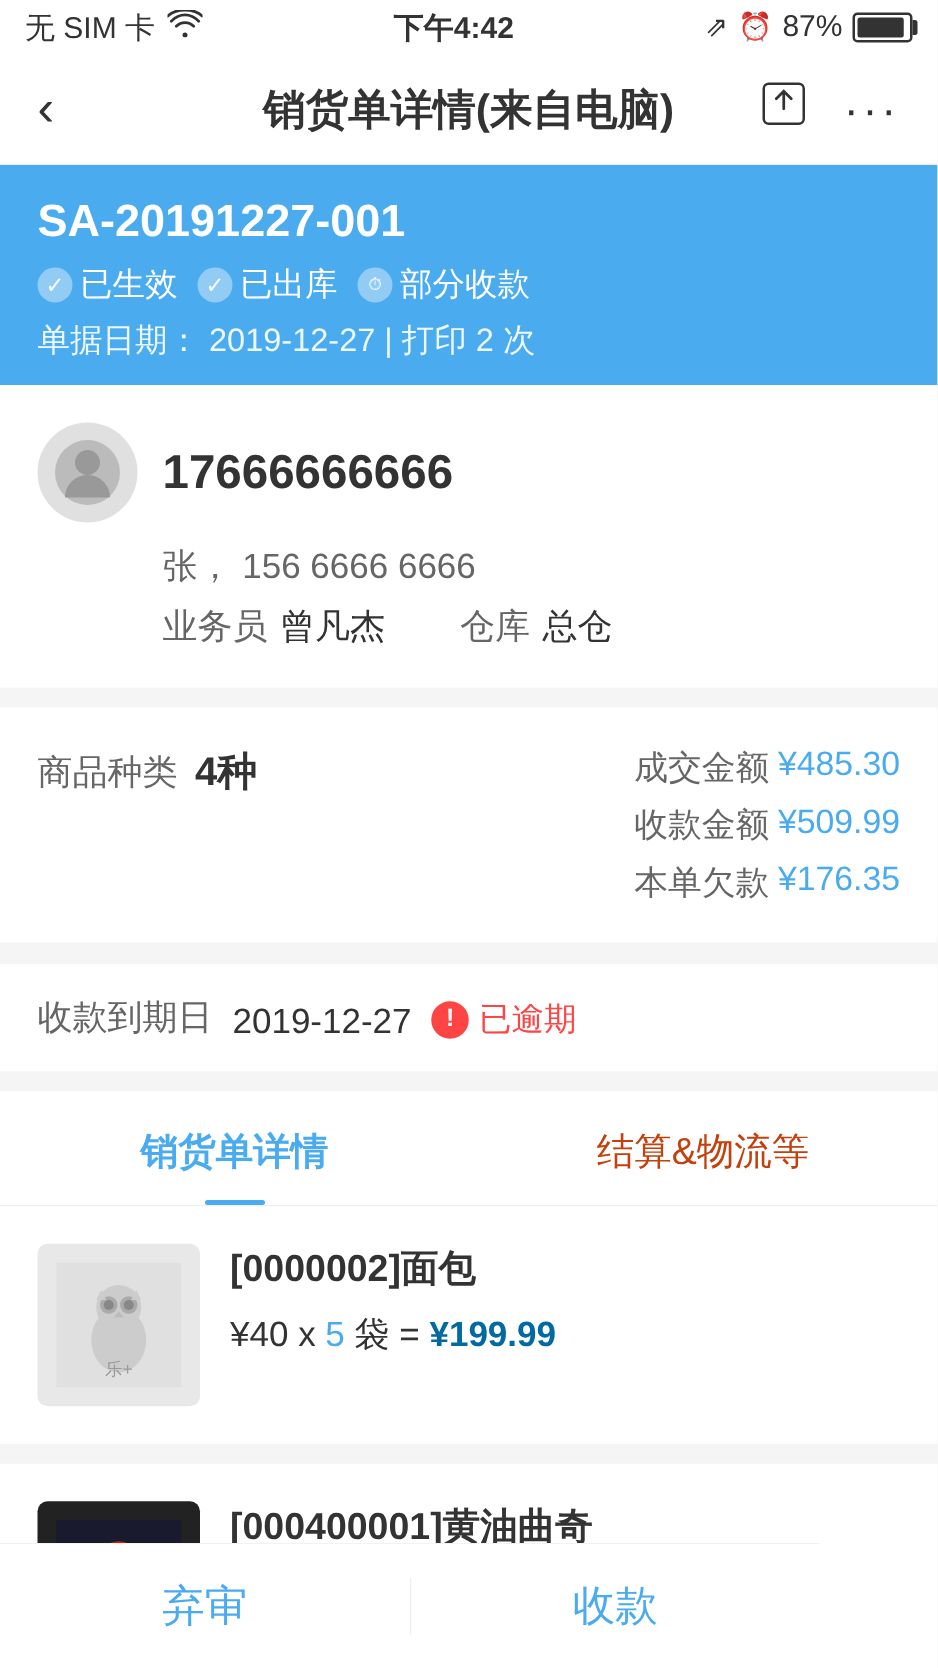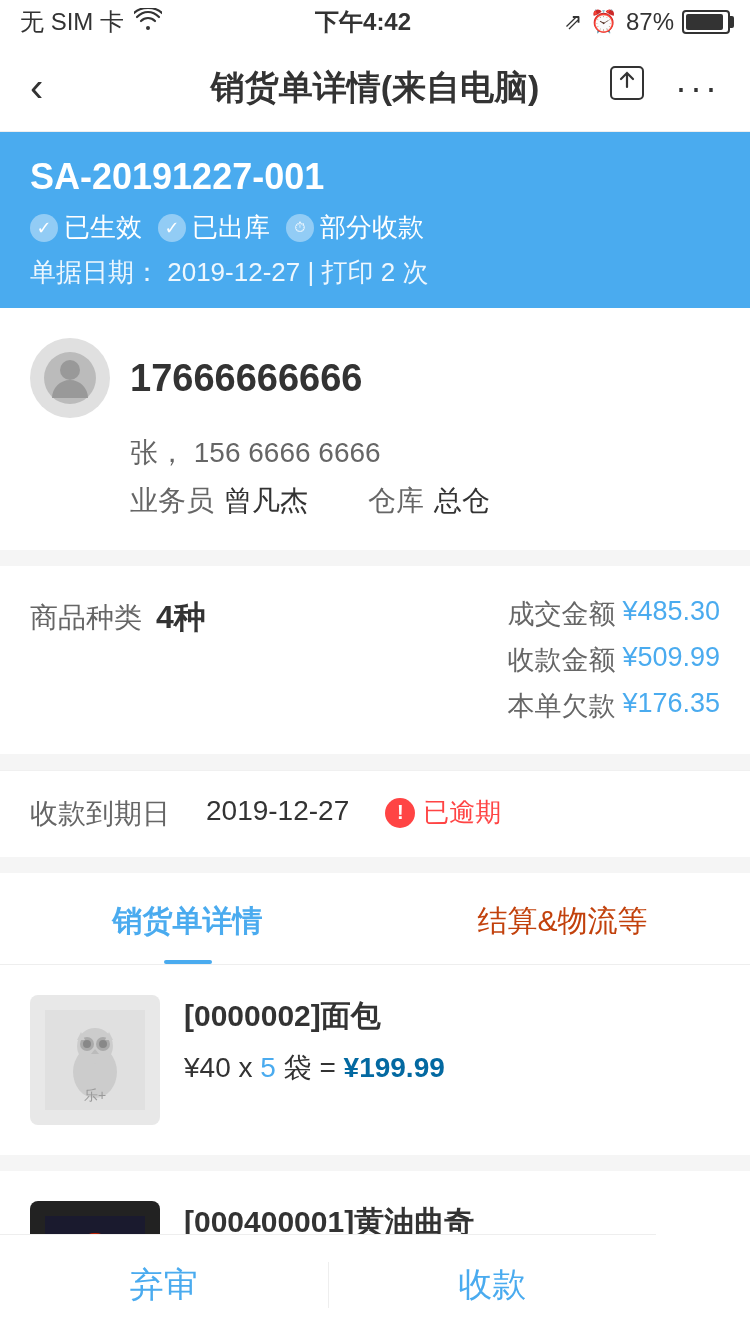--- a/index.html
+++ b/index.html
@@ -241,22 +241,22 @@
     }
     .amount-label { color: #666; }
     .amount-value { color: #4AABEF; font-weight: 500; }
 
     
     .due-date-section {
       background: #fff;
       padding: 24px 30px;
       margin-bottom: 16px;
       display: flex;
-      align-items: flex-start;
-      gap: 36px;
+      align-items: flex-end;
+      gap: 16px;
       font-size: 28px;
       color: #333;
       border-top: 1px solid #f0f0f0;
     }
     .due-label { color: #666; }
     .overdue-badge {
       display: flex;
       align-items: center;
       gap: 8px;
       background: #fff;

